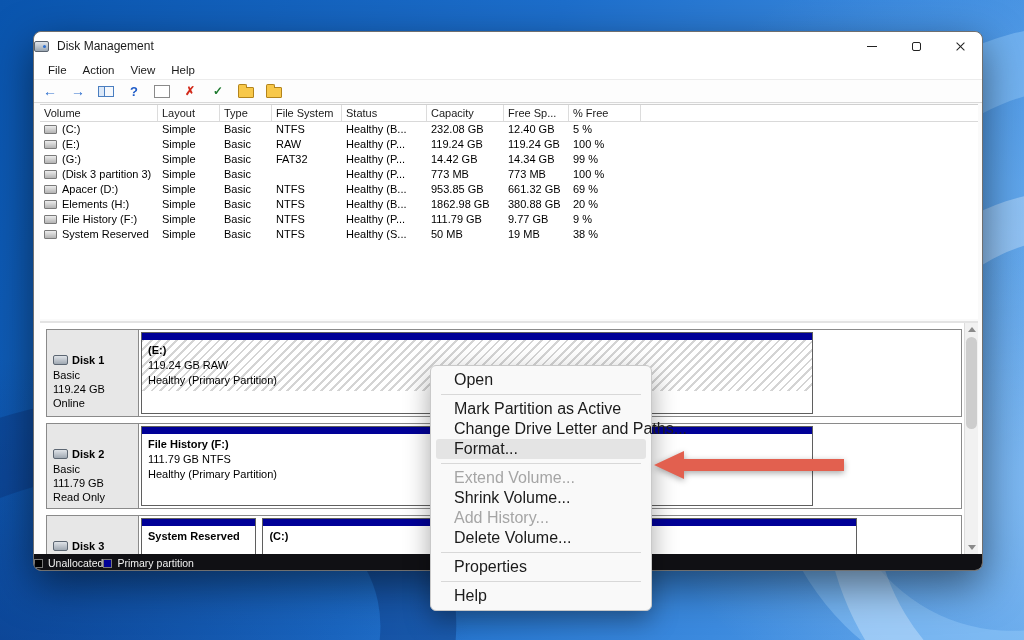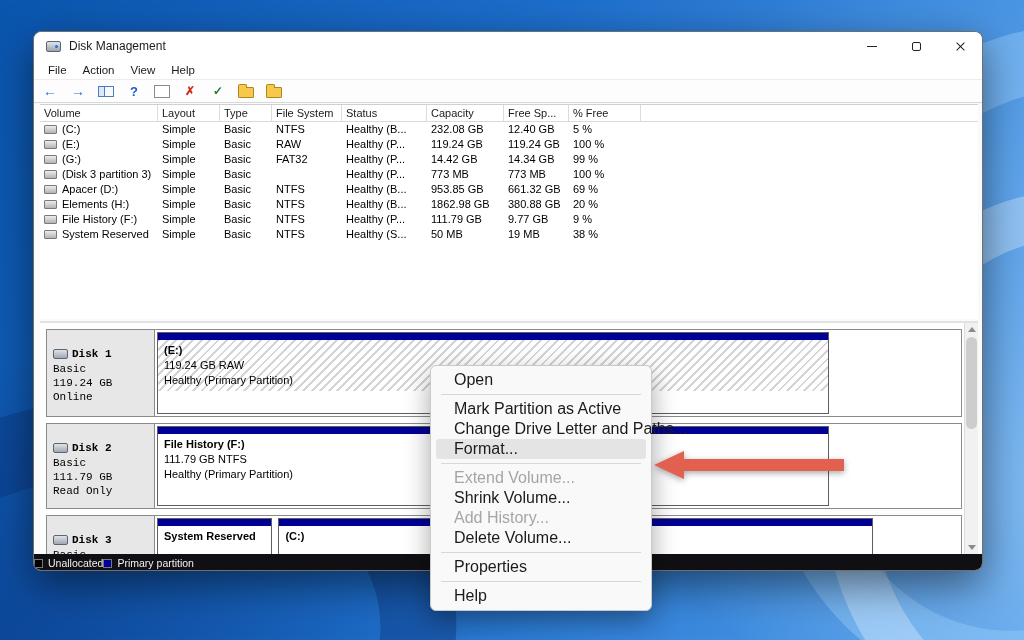--- a/index.html
+++ b/index.html
@@ -16,21 +16,21 @@
   .s1 { width:560px; height:680px; right:-300px; top:20px; border:64px solid rgba(150,205,250,.45); transform:rotate(18deg); }
   .s2 { width:470px; height:560px; right:-270px; top:190px; border:48px solid rgba(215,235,255,.4); transform:rotate(8deg); }
   .s3 { width:720px; height:520px; left:-260px; bottom:-280px; border:76px solid rgba(10,50,120,.4); transform:rotate(-12deg); }
 
   
   .window { position:absolute; left:33px; top:31px; width:950px; height:540px;
     background:#fafafa; border:1px solid #6f6f6f; border-radius:8px;
     box-shadow:0 14px 42px rgba(0,0,0,.5); overflow:hidden; z-index:5; }
 
   .titlebar { position:absolute; left:0; top:0; width:100%; height:28px; background:#ffffff;
-    display:flex; align-items:center; padding-left:12px; border-radius:8px 8px 0 0; }
+    display:flex; align-items:center; padding-left:0; border-radius:8px 8px 0 0; }
   .app-ico { width:15px; height:11px; background:linear-gradient(#dfe4ea,#9aa6b2); border:1px solid #5a6470;
     border-radius:2px; margin-right:8px; position:relative; }
   .app-ico::after { content:""; position:absolute; right:2px; top:3px; width:3px; height:3px; background:#2f6fce; border-radius:50%; }
   .title { font-size:12px; color:#1a1a1a; }
   .win-controls { margin-left:auto; display:flex; height:100%; }
   .wbtn { width:44px; height:100%; display:flex; align-items:center; justify-content:center; }
   .min-glyph { width:10px; height:1px; background:#222; display:block; }
   .max-glyph { width:9px; height:9px; border:1px solid #222; border-radius:2px; display:block; }
   .close-glyph { width:11px; height:11px; position:relative; display:block; }
   .close-glyph::before, .close-glyph::after { content:""; position:absolute; left:5px; top:0; width:1px; height:11px; background:#222; }
@@ -64,21 +64,21 @@
   .vt-cell { font-size:11px; color:#000; padding-left:4px; overflow:hidden; white-space:nowrap; }
   .c0{width:118px}.c1{width:62px}.c2{width:52px}.c3{width:70px}.c4{width:85px}.c5{width:77px}.c6{width:65px}.c7{width:72px}
   .vol-ico { display:inline-block; width:13px; height:9px; background:linear-gradient(#ececec,#b4b4b4);
     border:1px solid #7a7a7a; border-radius:1px; margin-right:5px; vertical-align:-1px; }
 
   
   .disk-pane { position:absolute; left:6px; top:289px; width:938px; height:233px; background:#ffffff;
     border-top:2px solid #e3e3e3; overflow:hidden; }
   .disk-band { position:absolute; left:6px; width:916px; border:1px solid #8a8a8a; background:#ffffff; display:flex; }
   .band1 { top:6px; height:88px; } .band2 { top:100px; height:86px; } .band3 { top:192px; height:80px; }
-  .disk-label { width:108px; background:#e7e7e7; border-right:1px solid #8a8a8a; padding:17px 6px; font-size:11px; line-height:14px; color:#000;font-family:Liberation Mono, monospace; }
+  .disk-label { width:92px; background:#e7e7e7; border-right:1px solid #8a8a8a; padding:23px 6px; font-size:11px; line-height:14px; color:#000; }
   .disk-title { font-weight:bold; display:flex; align-items:center; gap:4px; margin-bottom:1px; }
   .disk-ico { width:15px; height:10px; background:linear-gradient(#dfe3e8,#9fa8b2); border:1px solid #5c6672; border-radius:2px; display:inline-block; flex:none; }
   .disk-area { flex:1; position:relative; }
   .partition { border:1px solid #5f5f5f; height:calc(100% - 4px); margin:2px 0 2px 2px; display:inline-block; vertical-align:top; overflow:hidden; background:#ffffff; }
   .pstrip { height:7px; background:#000097; }
   .pbody { padding:3px 6px; font-size:11px; line-height:15px; color:#000; }
   .pbody .pt1 { font-weight:bold; }
   .hatch .pbody { background:repeating-linear-gradient(-45deg, #ffffff 0 4px, #d4d4d4 4px 6px); }
   .p-e { width:672px; } .p-f { width:672px; } .p-sr { width:115px; } .p-c { width:595px; }
 

